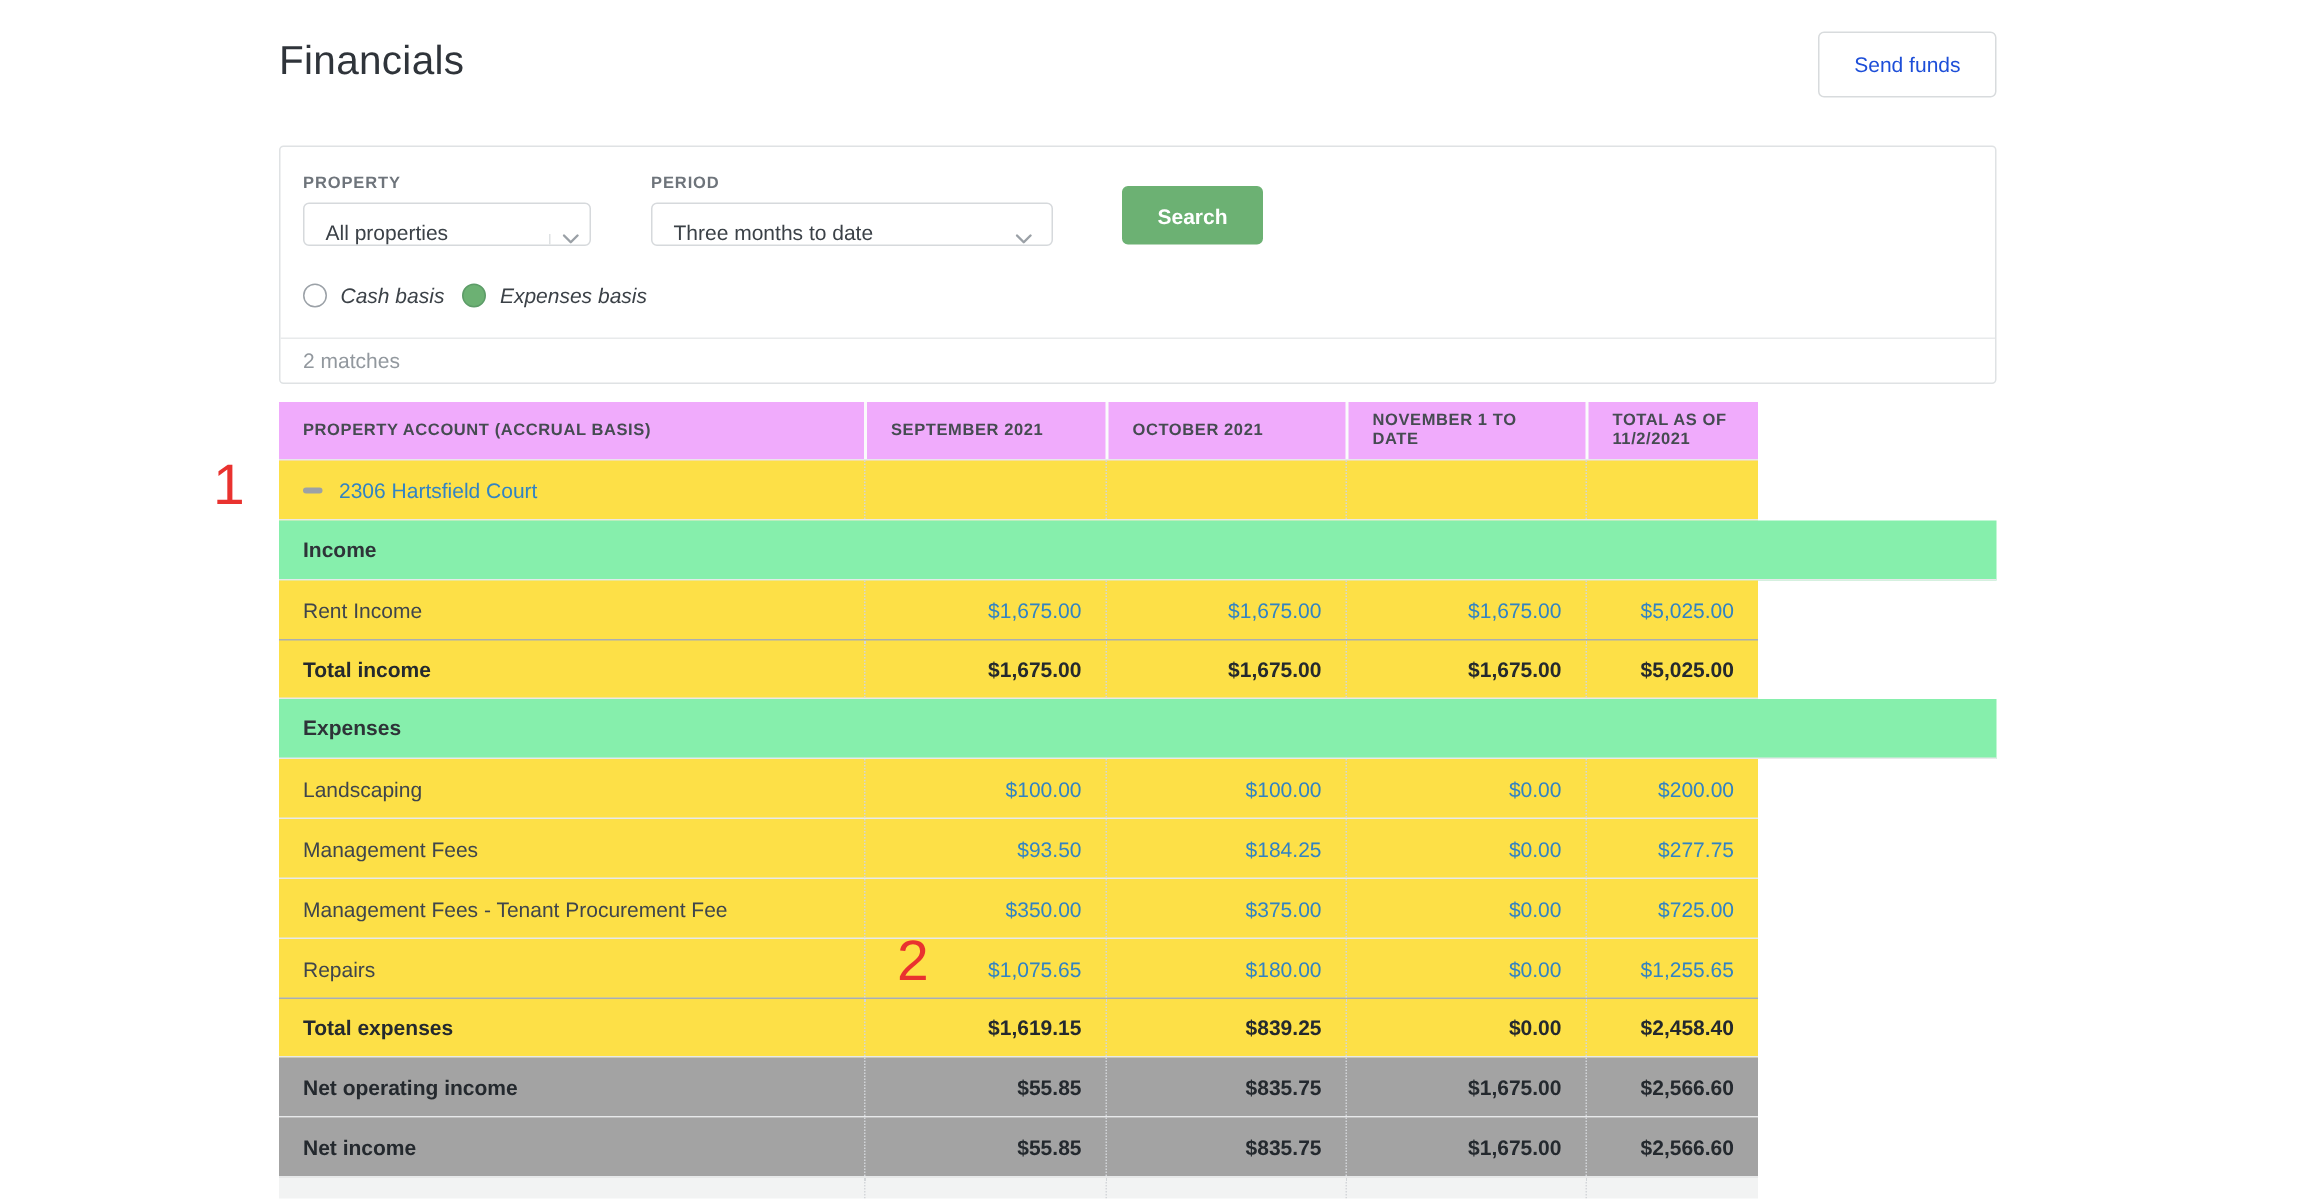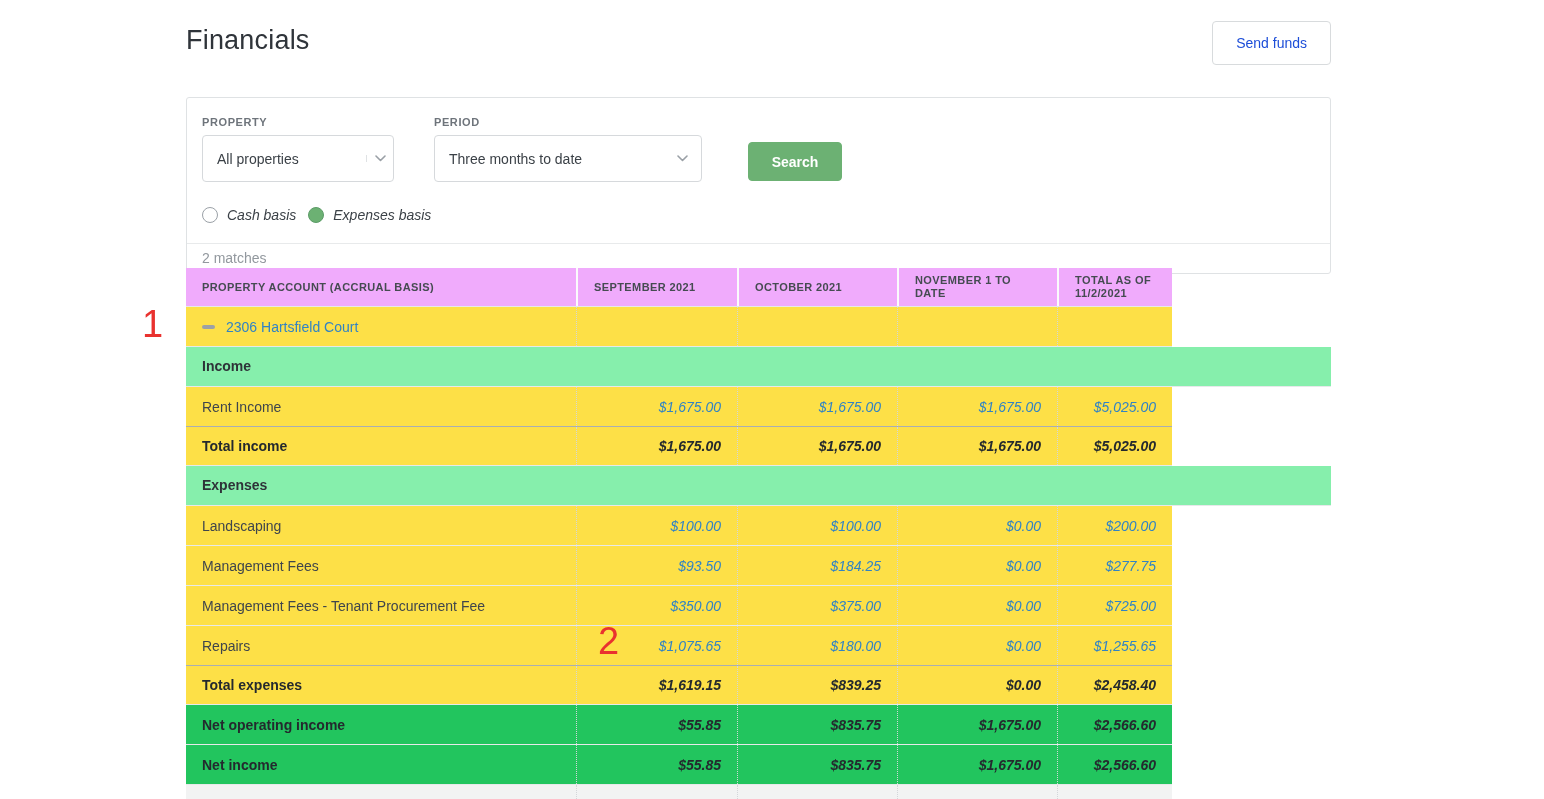--- a/index.html
+++ b/index.html
@@ -32,23 +32,23 @@
   }
   .filter-area { padding: 18px 15px 20px 15px; }
   .filter-fields { display: flex; align-items: flex-end; gap: 16px; }
   .field { display: flex; flex-direction: column; }
   .field + .field { margin-left: 24px; }
   .field-label {
     font-size: 11px; font-weight: 700; color: #6e747b;
     letter-spacing: 0.6px; margin-bottom: 7px;
   }
   .select {
-    height: 47px; background: #fff;
+    height: 29px; background: #fff;
     border: 1px solid #d6d9dc; border-radius: 4px;
-    display: flex; align-items: center; cursor: pointer;
+    display: flex; align-items: flex-end; cursor: pointer;
   }
   .select-property { width: 192px; }
   .select-period { width: 268px; }
   .select-value {
     flex: 1; display: flex; align-items: center;
     padding-left: 14px; font-size: 14px; color: #3b4147; white-space: nowrap;
   }
   .chevron-zone { width: 38px; display: flex; align-items: center; justify-content: center; }
   .chevron-zone.divided { width: 27px; border-left: 1px solid #dfe2e4; }
   .search-btn {
@@ -78,25 +78,25 @@
   }
   .thead { height: 39px; background: #f0abfc; }
   .th {
     display: flex; align-items: center;
     font-size: 11px; font-weight: 700; color: #454b51; letter-spacing: 0.4px;
     padding: 0 14px 0 16px; line-height: 13px;
   }
   .th.val-h { border-left: 2px solid #fafbfb; }
   .cell { display: flex; align-items: center; font-size: 14px; }
   .label-cell { padding-left: 16px; color: #3f454c; }
-  .cell.val { justify-content: flex-end; padding-right: 16px; border-left: 1px dotted #d3d6d9; font-style: italic; }
+  .cell.val { justify-content: flex-end; padding-right: 16px; border-left: 1px dotted #d3d6d9; }
   .trow.data .amount-link { color: var(--link-blue, #3183c4); text-decoration: none; cursor: pointer; }
   .trow.total { border-top: 1px solid #a9aeb2; margin-top: -1px; }
   .trow.total .cell, .trow.net .cell { font-weight: 700; color: #24292e; }
-  .trow.net { background: #22c55e; }
+  .trow.net { background: #a3a3a3; }
   .trow.section {
     display: block; width: 1145px; background: #86efac;
     line-height: 39px; padding-left: 16px;
     font-size: 14px; font-weight: 700; color: #2e3338;
   }
   .trow.partial { background: #f2f3f3; height: 20px; border-bottom: none; }
   .collapse-toggle {
     width: 13px; height: 4px; border-radius: 2px; background: #9ca1a6;
     margin-right: 11px; flex: 0 0 auto; cursor: pointer;
   }

